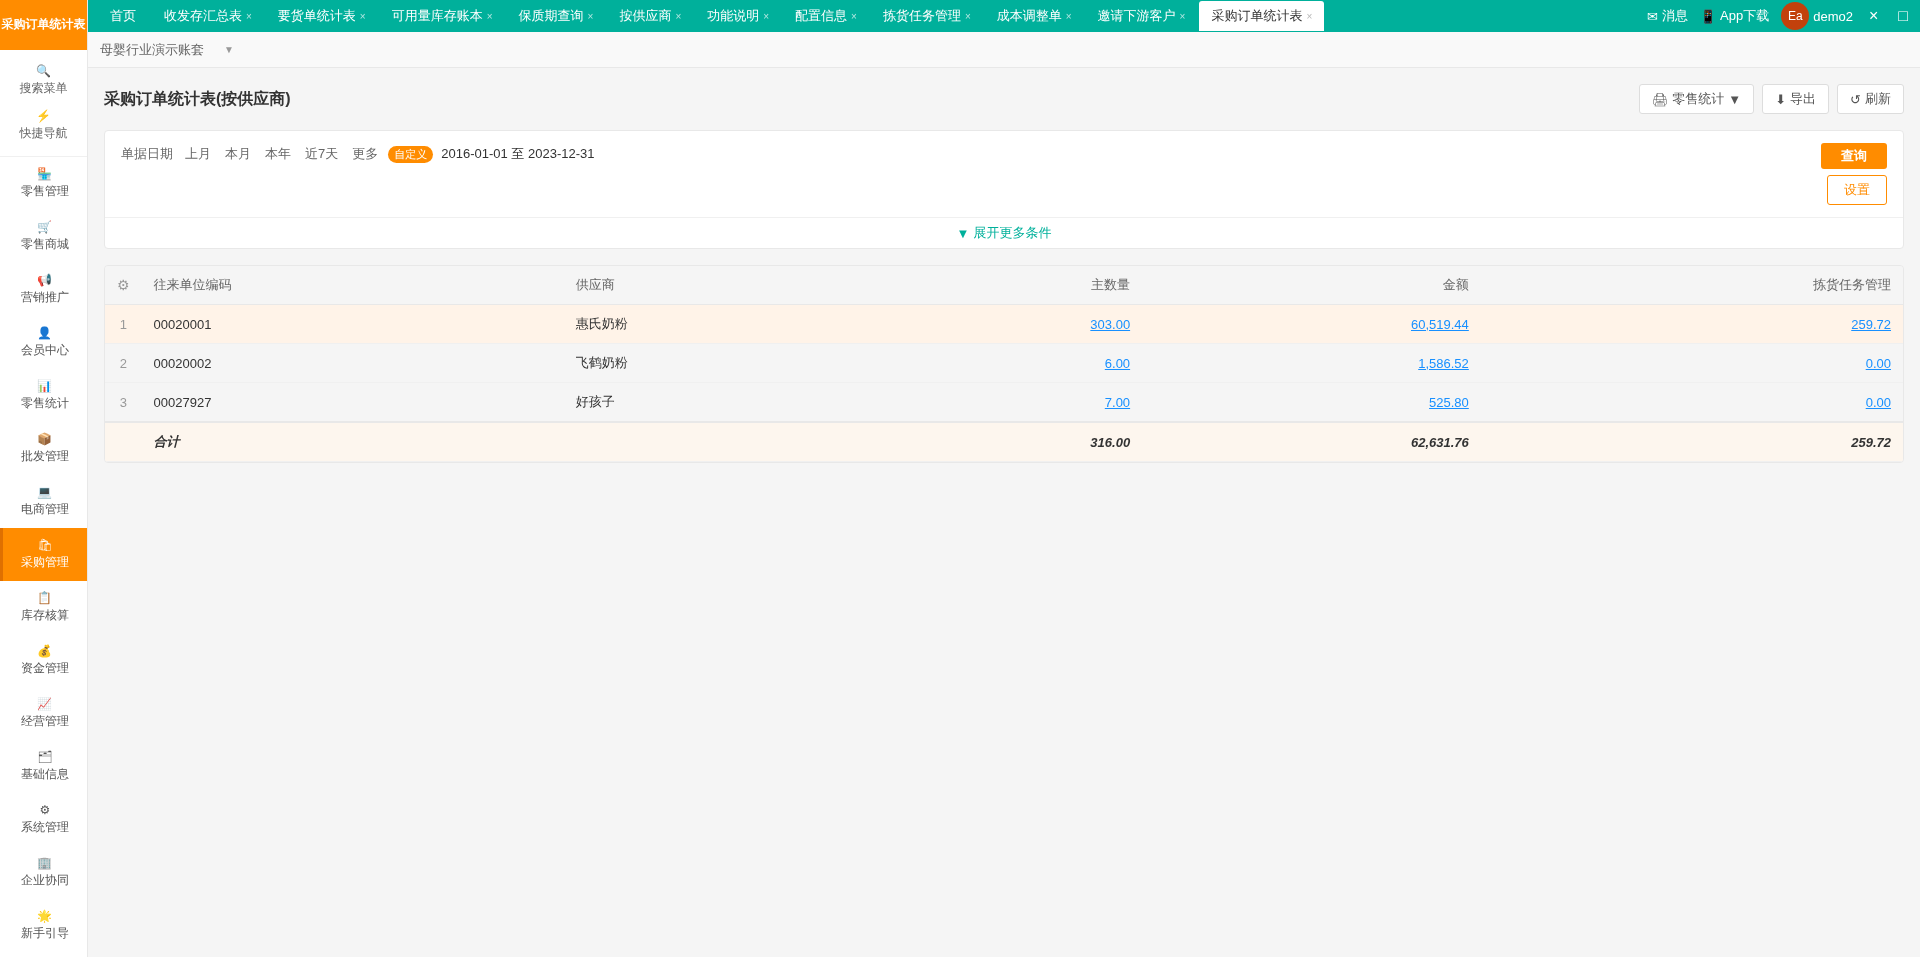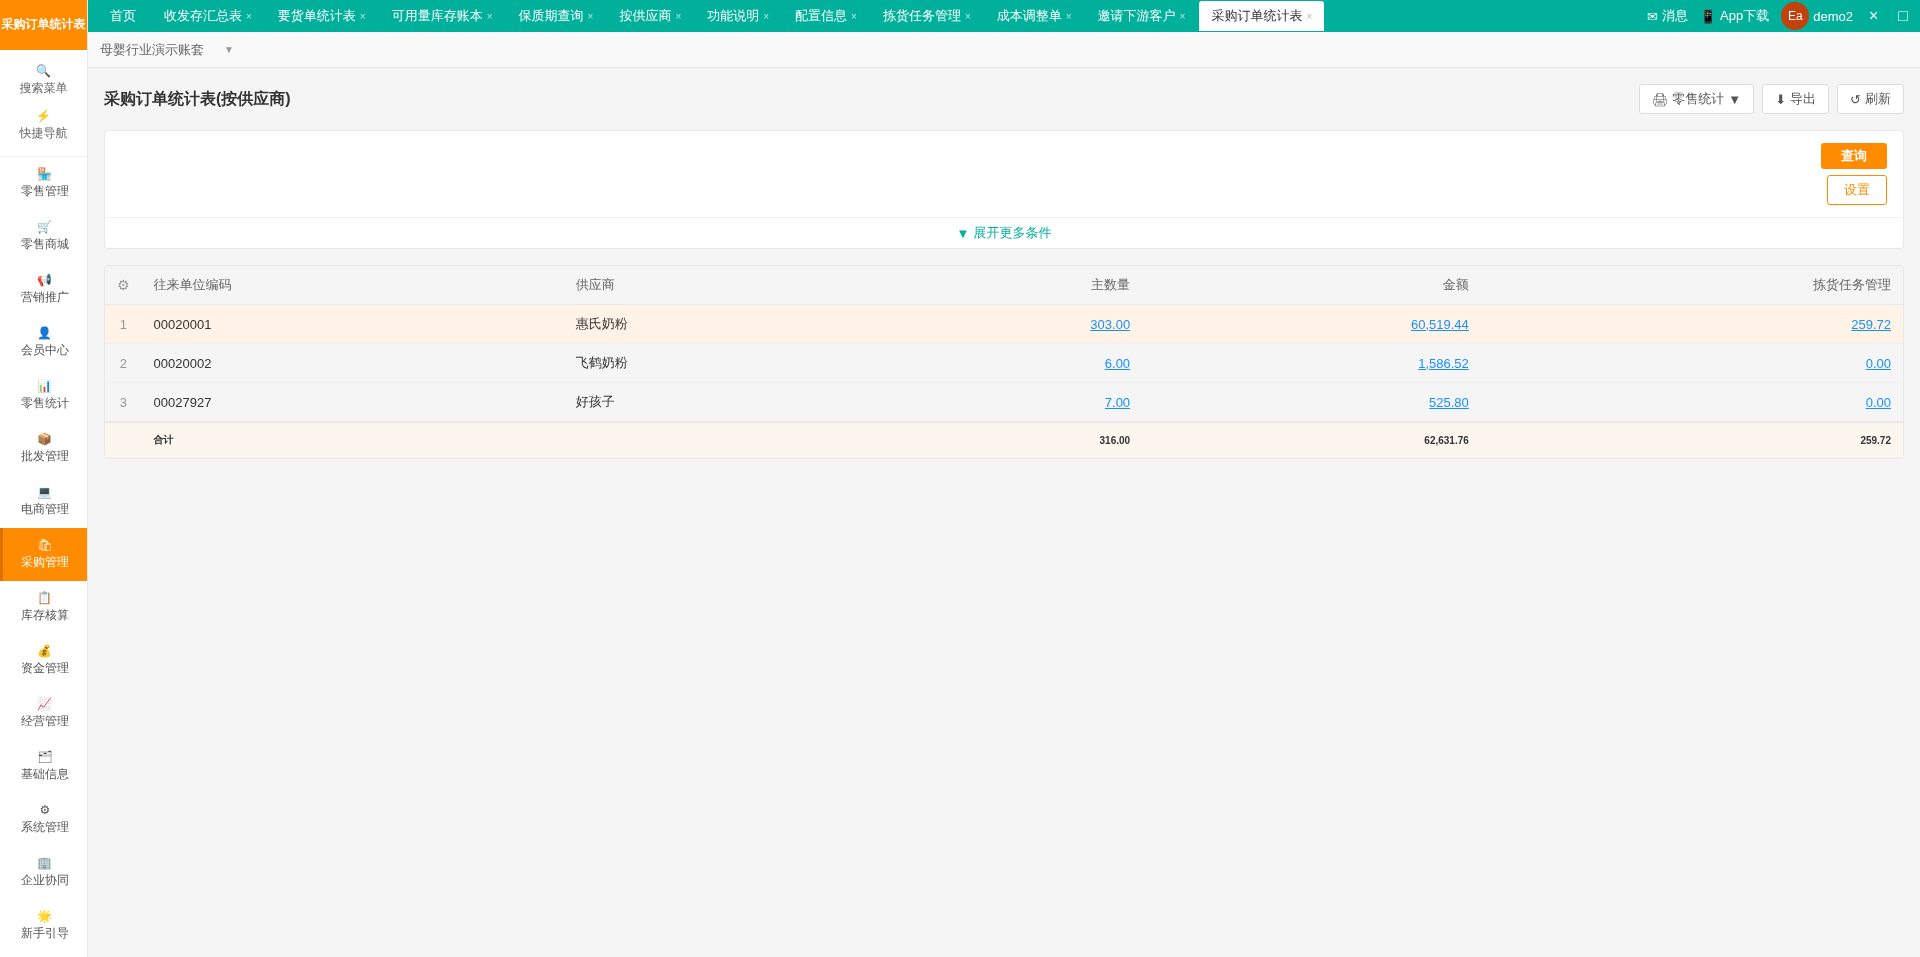--- a/index.html
+++ b/index.html
@@ -66,21 +66,21 @@
     .data-table td { padding: 10px 12px; font-size: 13px; border-bottom: 1px solid #f0f0f0; }
     .data-table tr.highlighted td { background: #fff3e8; }
     .data-table .num-col { text-align: right; }
     .data-table a { color: #1890ff; text-decoration: underline; }
     .table-row-num { color: #999; text-align: center; }
     .col-checkbox { width: 36px; text-align: center; }
     .table-settings-icon { color: #999; cursor: pointer; font-size: 14px; }
 
     
     .table-footer { background: #fdf6ee; border-top: 2px solid #e8e8e8; }
-    .table-footer td { padding: 10px 12px; font-size: 10px; font-weight: bold; }
+    .table-footer td { padding: 10px 12px; font-size: 13px; font-weight: bold; font-style: italic; }
 
     .filter-section { background: #fff; border: 1px solid #e8e8e8; border-radius: 4px; margin-bottom: 16px; }
     .filter-section-inner { padding: 12px 16px; }
     .expand-more-row { display: flex; justify-content: center; padding: 6px 0; border-top: 1px solid #f0f0f0; }
     .expand-more-btn { display: flex; align-items: center; gap: 4px; color: #00b09b; cursor: pointer; font-size: 13px; background: none; border: none; }
   </style>
 </head>
 <body>
 
 <div class="sidebar">
@@ -263,20 +263,34 @@
         </button>
       </div>
     </div>
 
     <div class="filter-section">
       <div class="filter-section-inner">
         <div style="display:flex; align-items:flex-start; gap:16px;">
 
           <div style="flex:1; display:flex; flex-direction:column; gap:10px;">
 
+            <div class="filter-row">
+              <div class="filter-group">
+                <span class="filter-label">单据日期</span>
+                <div class="filter-date-shortcuts">
+                  <span class="date-shortcut">上月</span>
+                  <span class="date-shortcut">本月</span>
+                  <span class="date-shortcut">本年</span>
+                  <span class="date-shortcut">近7天</span>
+                  <span class="date-shortcut">更多</span>
+                  <span class="date-custom-badge">自定义</span>
+                </div>
+                <span class="filter-date-range">2016-01-01 至 2023-12-31</span>
+              </div>
+            </div>
 
           </div>
 
           <div class="filter-right">
             <button class="btn-query">查询</button>
             <button class="btn-settings">设置</button>
           </div>
         </div>
       </div>
 

